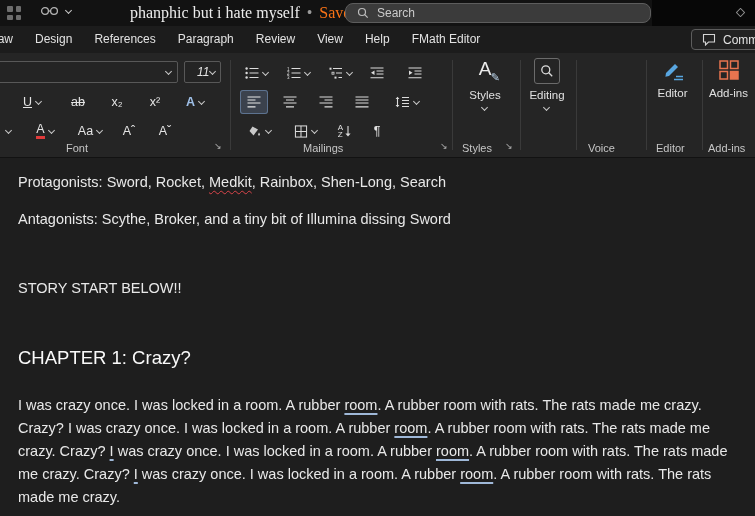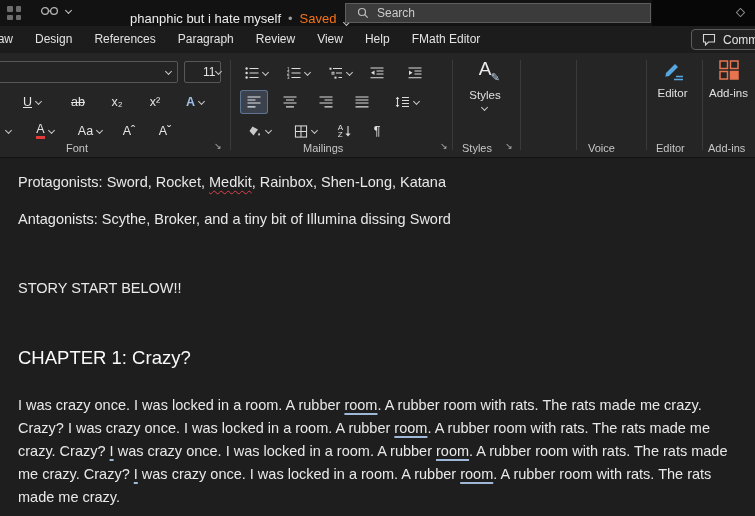--- a/index.html
+++ b/index.html
@@ -6,26 +6,26 @@
   html,body { width:755px; height:516px; overflow:hidden; }
   body { font-family:"Liberation Sans", sans-serif; background:#1e1e1e; }
 
   
   .titlebar { position:relative; height:26px; background:#121212; }
   .tb-black { position:absolute; left:652px; top:0; width:103px; height:26px; background:#070707; }
   .app-menu { position:absolute; left:7px; top:6px; width:14px; height:14px; display:grid;
               grid-template-columns:1fr 1fr; gap:3px; }
   .app-menu i { background:#6d6d6d; border-radius:1px; }
   .qa { position:absolute; left:40px; top:5px; display:flex; align-items:center; gap:5px; color:#b5b5b5; }
-  .tb-title { position:absolute; left:130px; top:0; height:26px; display:flex; align-items:flex-end;
-              gap:7px; font-size:13px; color:#ececec; }
+  .tb-title { position:absolute; left:130px; top:0; height:26px; display:flex; align-items:center;
+              gap:7px; font-size:16px; color:#ececec;font-family:Liberation Serif, serif; }
   .tb-title .dot { color:#9a9a9a; }
   .tb-title .status { color:#f97316; }
   .searchbox { position:absolute; left:345px; top:3px; width:306px; height:20px; background:#3b3b3b;
-               border:1px solid #5d5d5d; border-radius:0; display:flex; align-items:center;
+               border:1px solid #5d5d5d; border-radius:8px; display:flex; align-items:center;
                gap:8px; padding-left:11px; font-size:12px; color:#cbcbcb; }
   .tb-right-ic { position:absolute; left:736px; top:8px; color:#8f8f8f; }
 
   
   .chev { display:inline-block; width:8px; height:6px; position:relative; flex:none; }
   .chev::before { content:""; position:absolute; left:1px; top:0; width:4px; height:4px;
                   border-right:1.2px solid #c9c9c9; border-bottom:1.2px solid #c9c9c9;
                   transform:rotate(45deg); }
 
   
@@ -34,21 +34,21 @@
   .tab.clipped { margin-left:-26px; }
   .comments-btn { position:absolute; right:-40px; top:3px; height:21px; width:104px;
                   border:1px solid #5d5d5d; border-radius:4px; display:flex; align-items:center;
                   gap:7px; padding:0 10px; color:#e2e2e2; font-size:12px; background:#222; }
 
   
   .ribbon { position:relative; height:105px; background:#252525; border-bottom:1px solid #121212;
             color:#e4e4e4; font-size:12.5px; }
   .vdiv { position:absolute; top:7px; height:90px; width:1px; background:#3a3a3a; }
   .combo { position:absolute; height:22px; background:#242424; border:1px solid #585858;
-           border-radius:2px; display:flex; align-items:center; padding:0 4px 0 18px; font-size:12px; }
+           border-radius:2px; display:flex; align-items:center; padding:0 4px 0 12px; font-size:12px;font-style:italic; }
   .combo .chev { margin-left:auto; }
   .rbtn { position:absolute; height:24px; display:flex; align-items:center; justify-content:center;
           gap:3px; border-radius:3px; color:#e4e4e4; }
   .rbtn.selected { background:#3b424d; box-shadow:inset 0 0 0 1px #5d7390; }
   .r1 { top:8px; } .r2 { top:37px; } .r3 { top:66px; }
   .g-und { text-decoration:underline; }
   .g-strike { text-decoration:line-through; }
   .g-color { border-bottom:3px solid #e03b3b; line-height:13px; }
   .g-effects { color:#9fc0e8; font-weight:bold; }
   .grp-label { position:absolute; top:89px; font-size:11px; color:#c6c6c6; }
@@ -289,20 +289,30 @@
     <span class="launcher" style="left:440px">↘</span>
 
     <div class="bigbtn" style="left:456px; width:58px">
       <span class="styles-ic">A<span class="pen">✎</span></span>
       <span class="lbl">Styles</span>
       <span class="chev"></span>
     </div>
     <span class="grp-label" style="left:462px">Styles</span>
     <span class="launcher" style="left:505px">↘</span>
 
+    <div class="bigbtn" style="left:521px; width:52px">
+      <span class="ed-box">
+        <svg width="14" height="14" viewBox="0 0 14 14">
+          <circle cx="5.8" cy="5.8" r="4" fill="none" stroke="#dcdcdc" stroke-width="1.3"></circle>
+          <path d="M8.8 8.8l3.4 3.4" stroke="#dcdcdc" stroke-width="1.3"></path>
+        </svg>
+      </span>
+      <span class="lbl">Editing</span>
+      <span class="chev"></span>
+    </div>
 
     <span class="grp-label" style="left:588px">Voice</span>
 
     <div class="bigbtn" style="left:645px; width:55px">
       <svg width="24" height="24" viewBox="0 0 24 24">
         <path d="M5 15L14 6l3 3-9 9-3.6.8z" fill="#58a6e0"></path>
         <path d="M15 18.5h7M13 21.5h9" stroke="#58a6e0" stroke-width="1.5"></path>
       </svg>
       <span class="lbl">Editor</span>
     </div>
@@ -315,21 +325,21 @@
         <rect x="2" y="12.5" width="7.5" height="7.5" fill="none" stroke="#e8744f" stroke-width="1.5"></rect>
         <rect x="12.5" y="12.5" width="7.5" height="7.5" fill="#e8744f" stroke="#e8744f" stroke-width="1.5"></rect>
       </svg>
       <span class="lbl">Add-ins</span>
     </div>
     <span class="grp-label" style="left:708px">Add-ins</span>
   </div>
 
   <div class="doc">
     <div>
-        <div class="para intro"><span>Protagonists: Sword, Rocket, </span><span class="u-spell">Medkit</span><span>, Rainbox, Shen-Long, Katana</span></div>
+        <div class="para intro"><span>Protagonists: Sword, Rocket, </span><span class="u-spell">Medkit</span><span>, Rainbox, Shen-Long, Search</span></div>
         <div class="para intro"><span>Antagonists: Scythe, Broker, and a tiny bit of Illumina dissing Sword</span></div>
         <div class="para announce"><span>STORY START BELOW!!</span></div>
         <div class="para heading"><span>CHAPTER 1: Crazy?</span></div>
         <div class="para body"><span>I was crazy once. I was locked in a room. A rubber </span><span class="u-grammar">room</span><span>. A rubber room with rats. The rats made me crazy. Crazy? I was crazy once. I was locked in a room. A rubber </span><span class="u-grammar">room</span><span>. A rubber room with rats. The rats made me crazy. Crazy? </span><span class="u-grammar">I</span><span> was crazy once. I was locked in a room. A rubber </span><span class="u-grammar">room</span><span>. A rubber room with rats. The rats made me crazy. Crazy? </span><span class="u-grammar">I</span><span> was crazy once. I was locked in a room. A rubber </span><span class="u-grammar">room</span><span>. A rubber room with rats. The rats made me crazy.</span></div>
       </div>
   </div>
 
 </div>
 
 </body></html>

